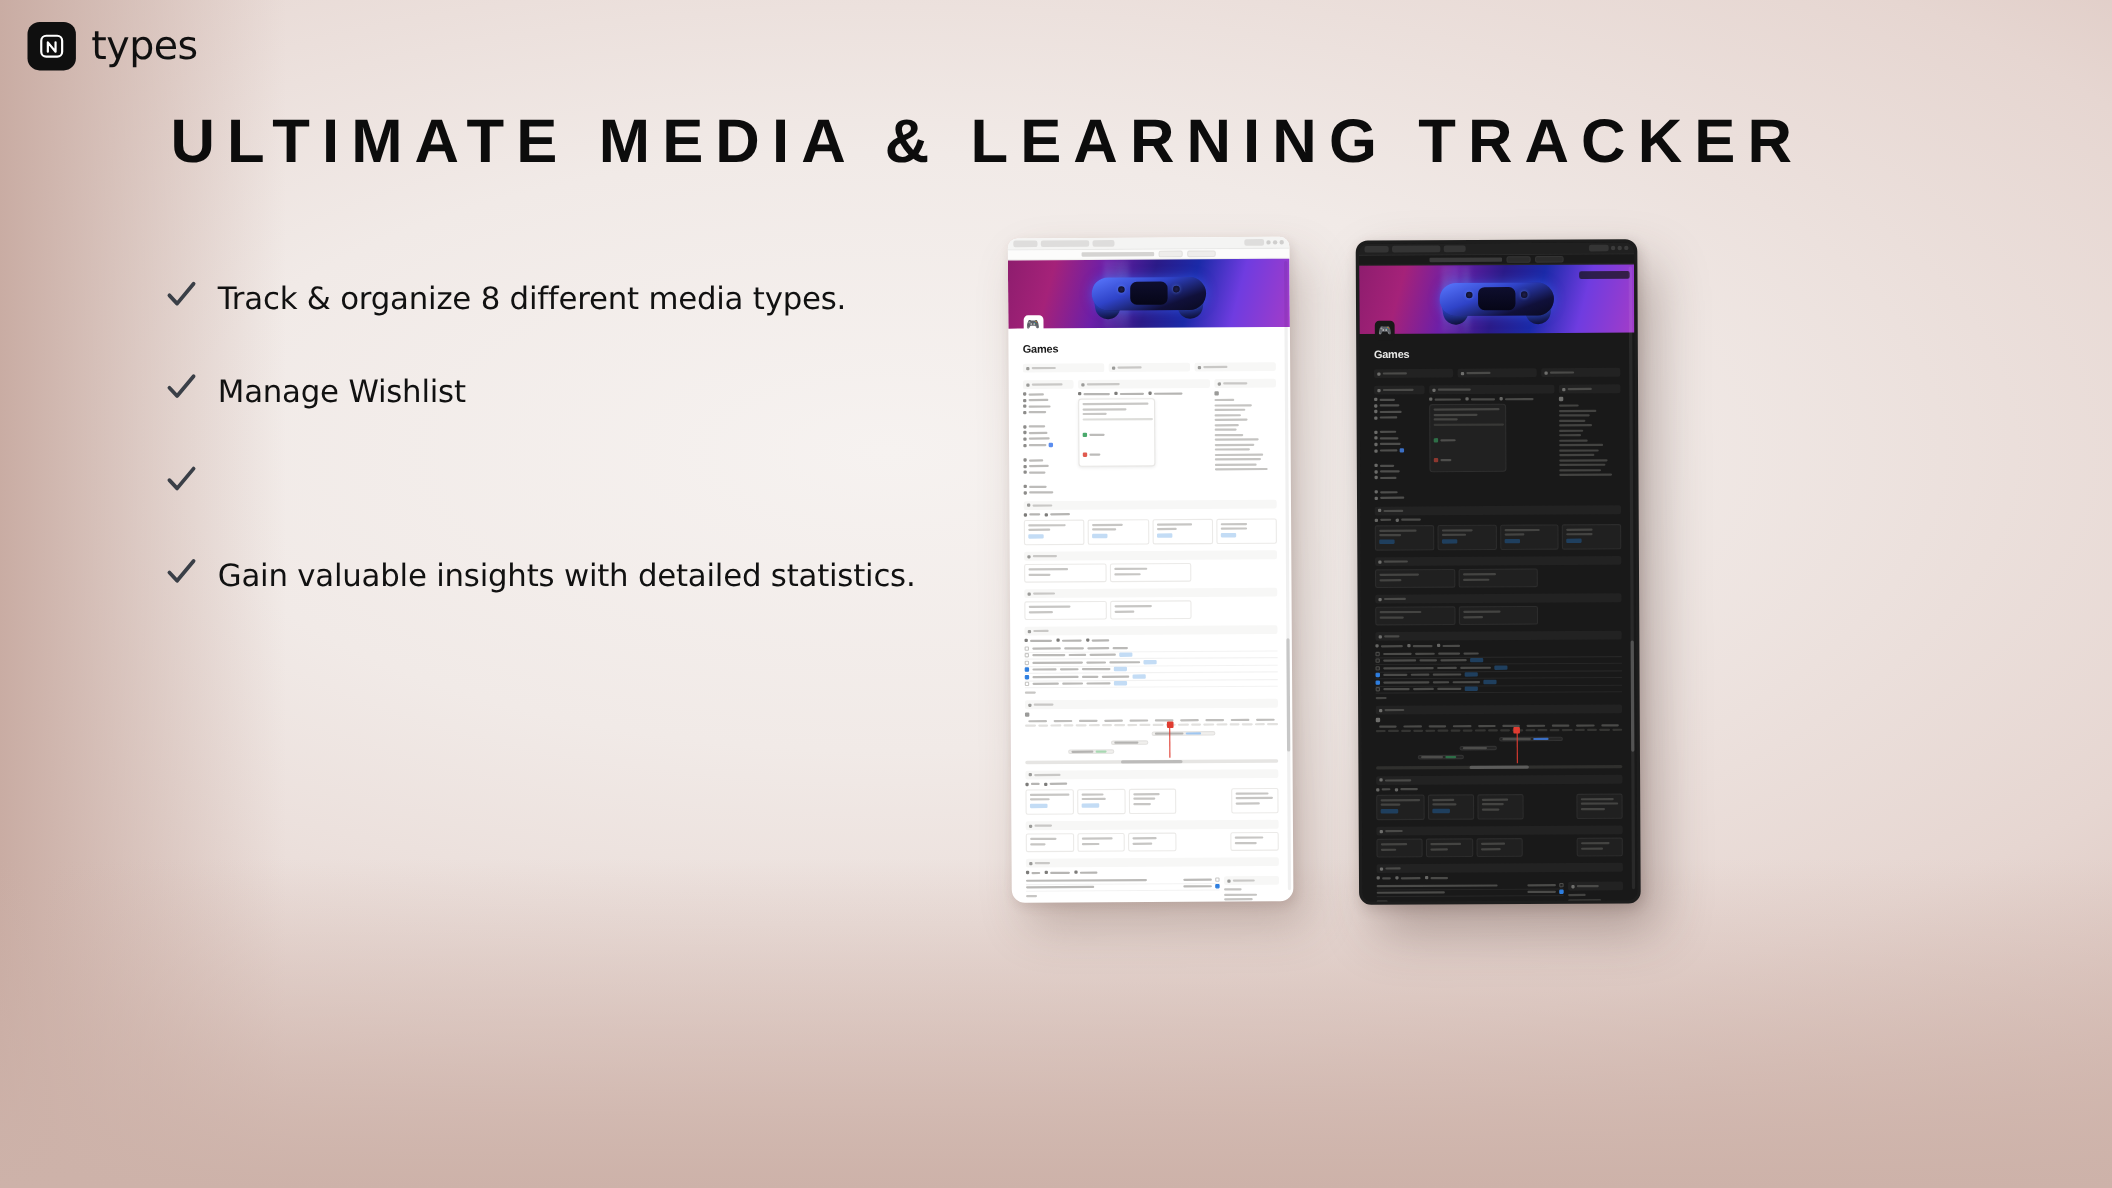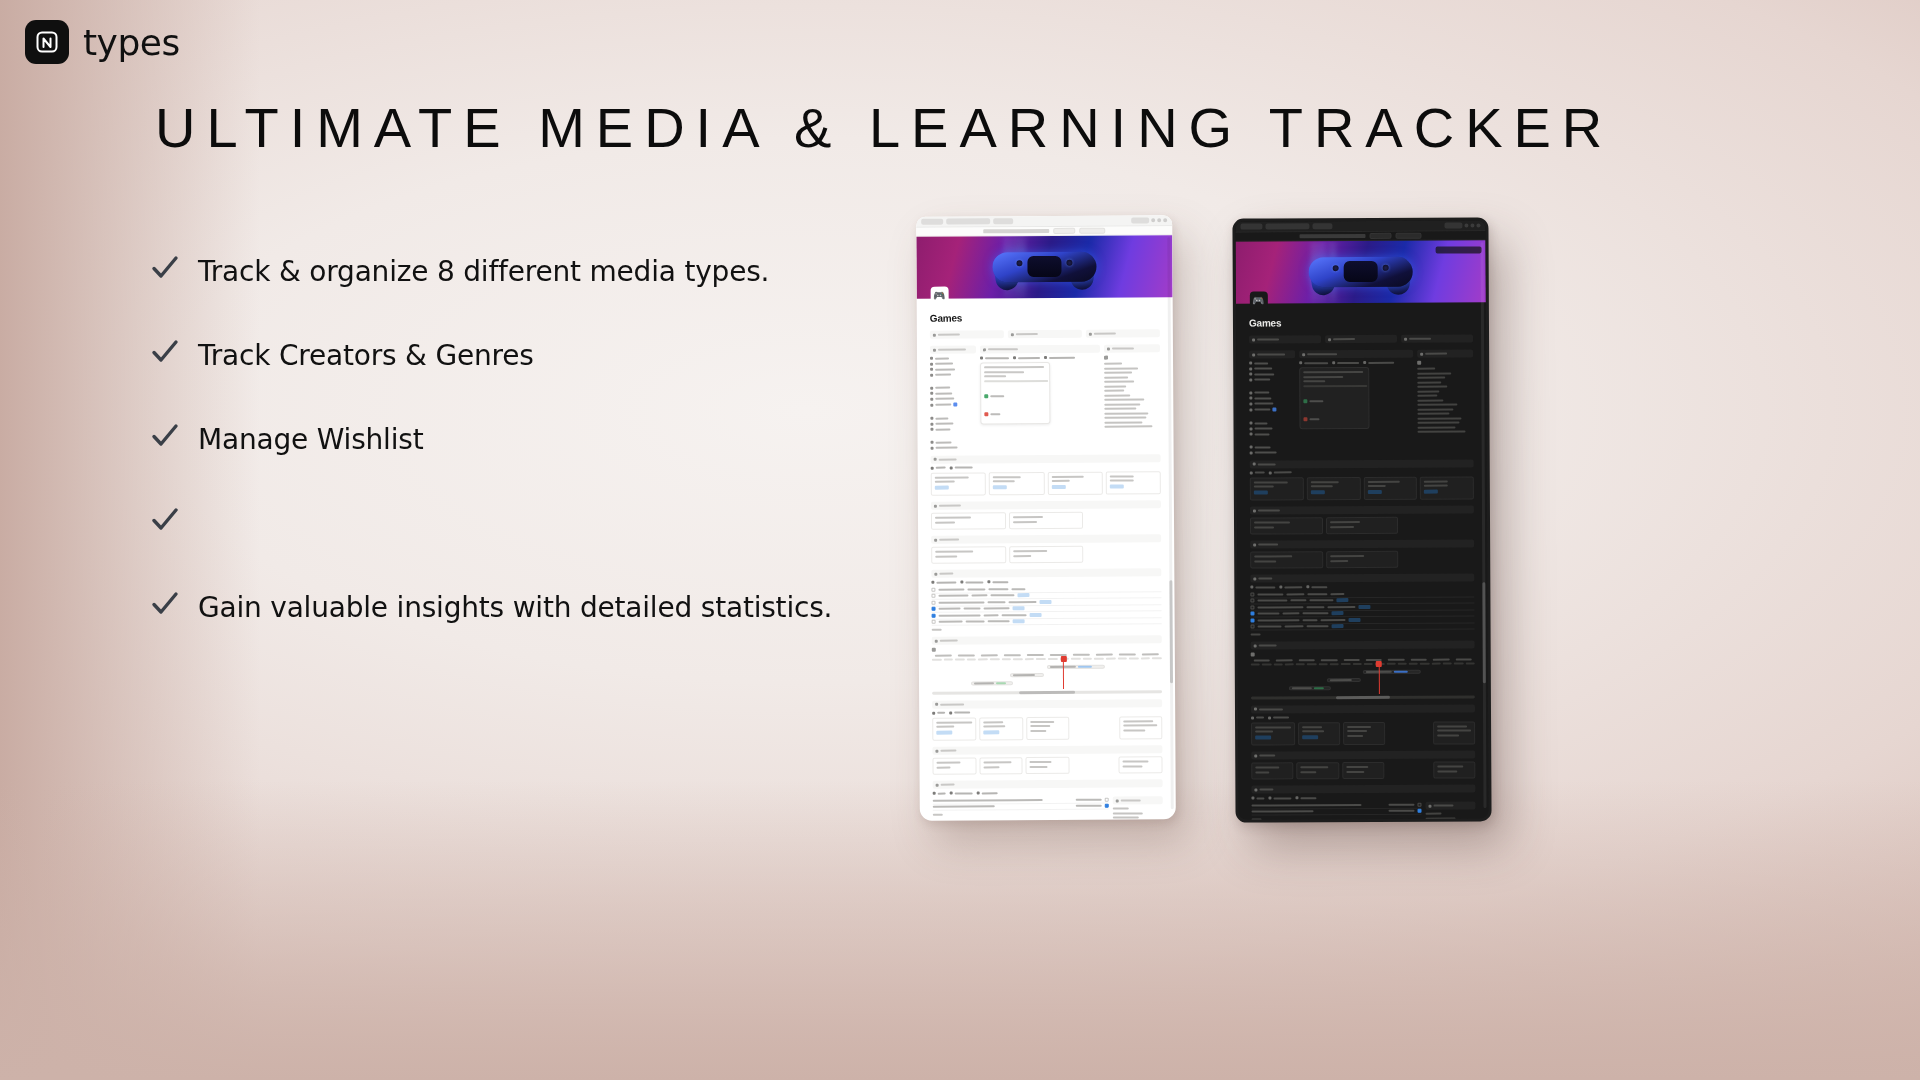--- a/index.html
+++ b/index.html
@@ -27,21 +27,21 @@
     width:44px; height:44px; border-radius:11px; background:#0f0f0f;
     display:flex; align-items:center; justify-content:center;
   }
   .brand-mark svg { display:block; }
   .brand-word { font-size:36px; font-weight:400; color:#101010; letter-spacing:-0.5px;
     font-family:"DejaVu Sans", sans-serif; }
 
   
   .headline {
     position:absolute; left:155px; top:95px; width:1270px;
-    font-size:56px; font-weight:400; color:#0c0c0c;
+    font-size:56px; font-weight:700; color:#0c0c0c;
     letter-spacing:11px; white-space:nowrap;
     font-family:"Liberation Sans", sans-serif;
   }
 
   
   .features { position:absolute; left:150px; top:250px; width:820px; }
   .feature { display:flex; align-items:flex-start; gap:14px; height:84px; }
   .check { width:34px; flex:0 0 34px; padding-top:3px; }
   .check svg { display:block; }
   .feature-text {
@@ -286,28 +286,20 @@
         </svg>
     </span>
     <span class="feature-text">Track &amp; organize 8 different media types.</span>
   </div>
   <div class="feature">
     <span class="check">
       <svg width="30" height="30" viewBox="0 0 30 30">
           <path d="M4 15.5 L11 23 L26 5" fill="none" stroke="#3a3f47" stroke-width="3.4" stroke-linecap="round" stroke-linejoin="round"></path>
         </svg>
     </span>
-    <span class="feature-text">Track Creators &amp; Genres</span>
-  </div>
-  <div class="feature">
-    <span class="check">
-      <svg width="30" height="30" viewBox="0 0 30 30">
-          <path d="M4 15.5 L11 23 L26 5" fill="none" stroke="#3a3f47" stroke-width="3.4" stroke-linecap="round" stroke-linejoin="round"></path>
-        </svg>
-    </span>
     <span class="feature-text">Manage Wishlist</span>
   </div>
   <div class="feature">
     <span class="check">
       <svg width="30" height="30" viewBox="0 0 30 30">
           <path d="M4 15.5 L11 23 L26 5" fill="none" stroke="#3a3f47" stroke-width="3.4" stroke-linecap="round" stroke-linejoin="round"></path>
         </svg>
     </span>
   </div>
   <div class="feature">

